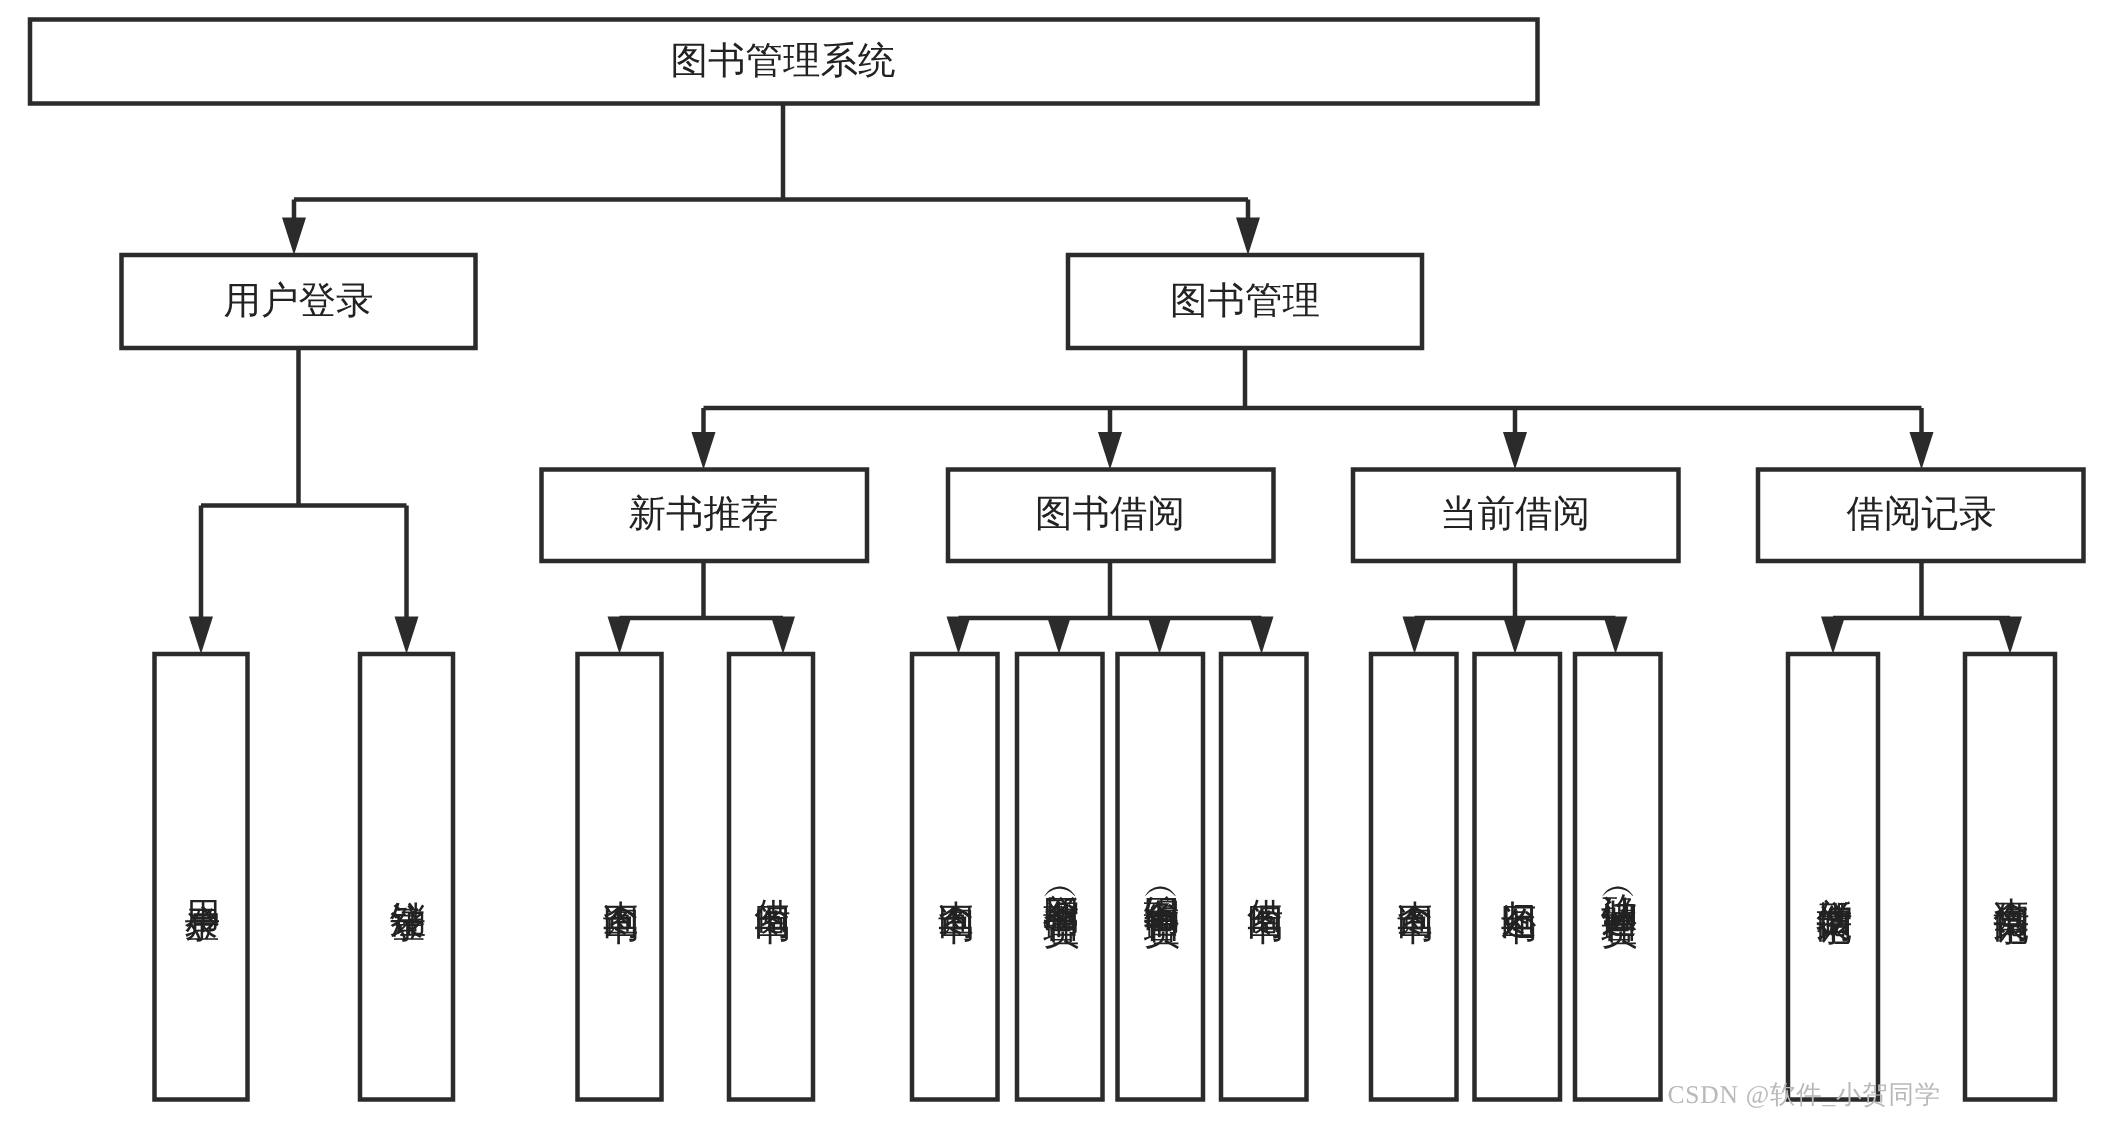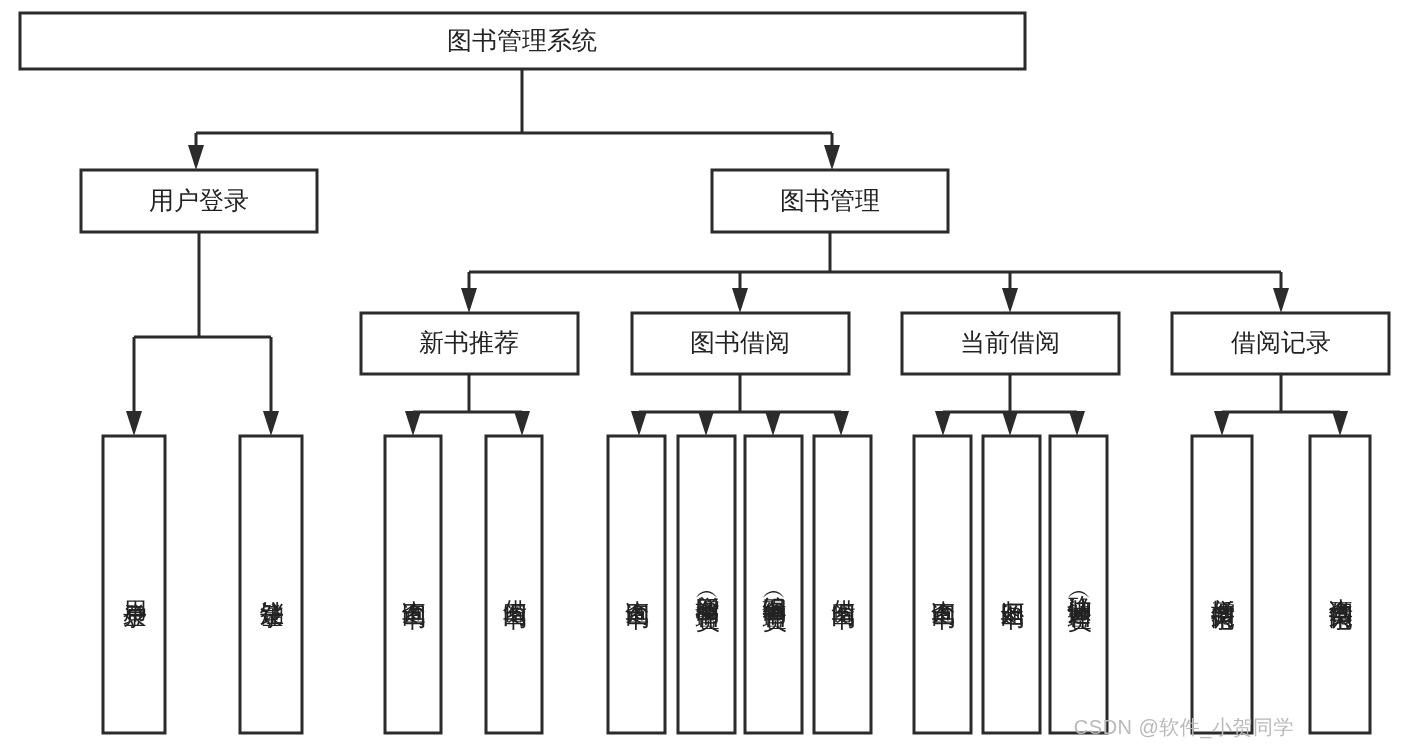--- a/index.html
+++ b/index.html
@@ -65,22 +65,22 @@
     line-height: 1.08;
     letter-spacing: 2px;
     color: #222222;
     white-space: nowrap;
     text-align: center;
   }
   .watermark {
     position: absolute;
     right: 8px;
     bottom: 6px;
-    font-family: Liberation Sans, sans-serif;
-    font-size: 20px;
+    font-family: Liberation Serif, serif;
+    font-size: 17px;
     color: #b9b9b9;
     letter-spacing: 0.5px;
     white-space: nowrap;
   }
 </style>
 </head>
 <body>
 
 <div id="diagram-root">
 

